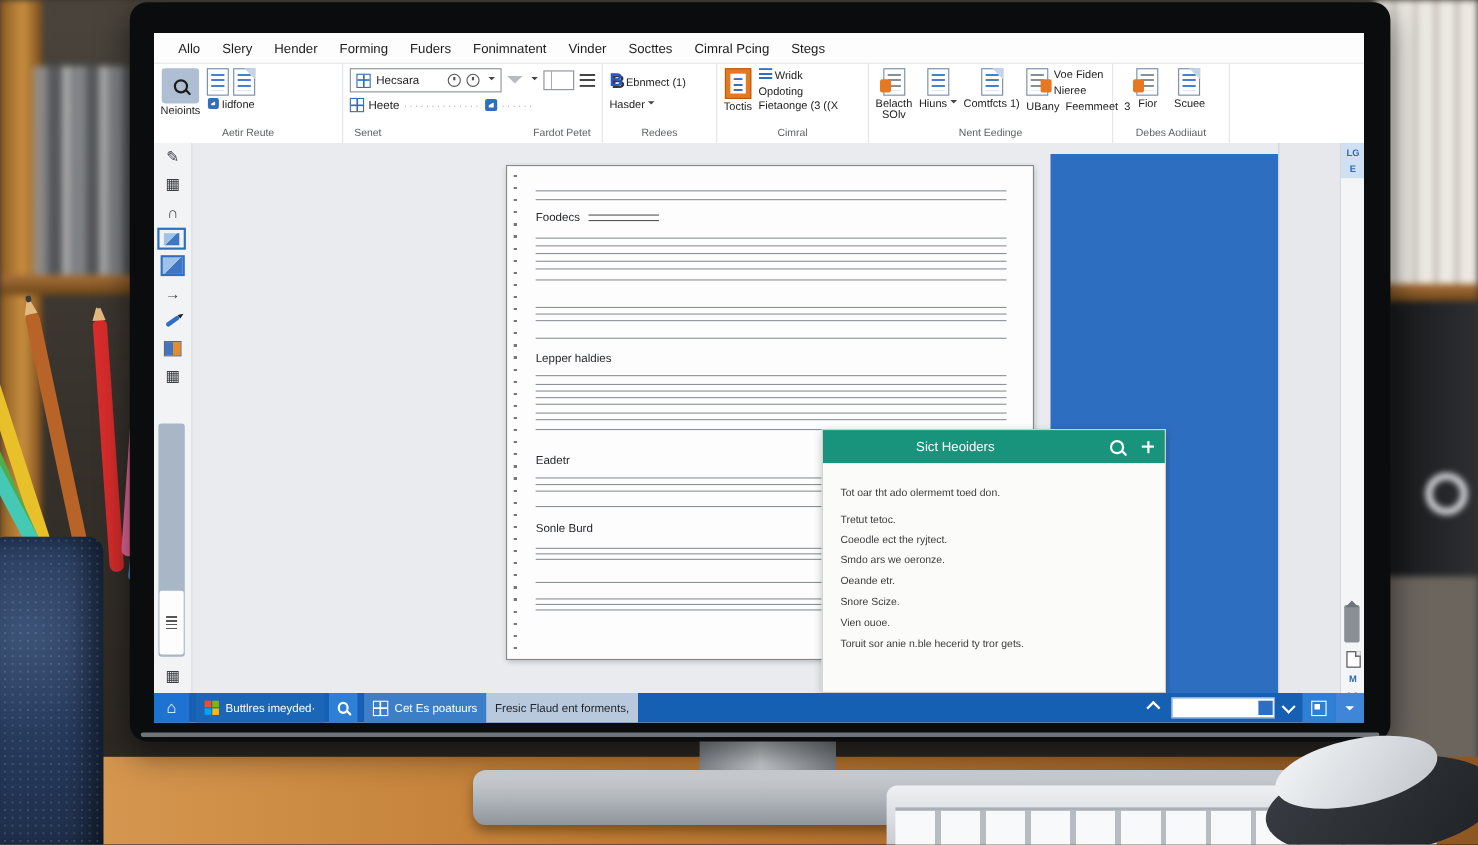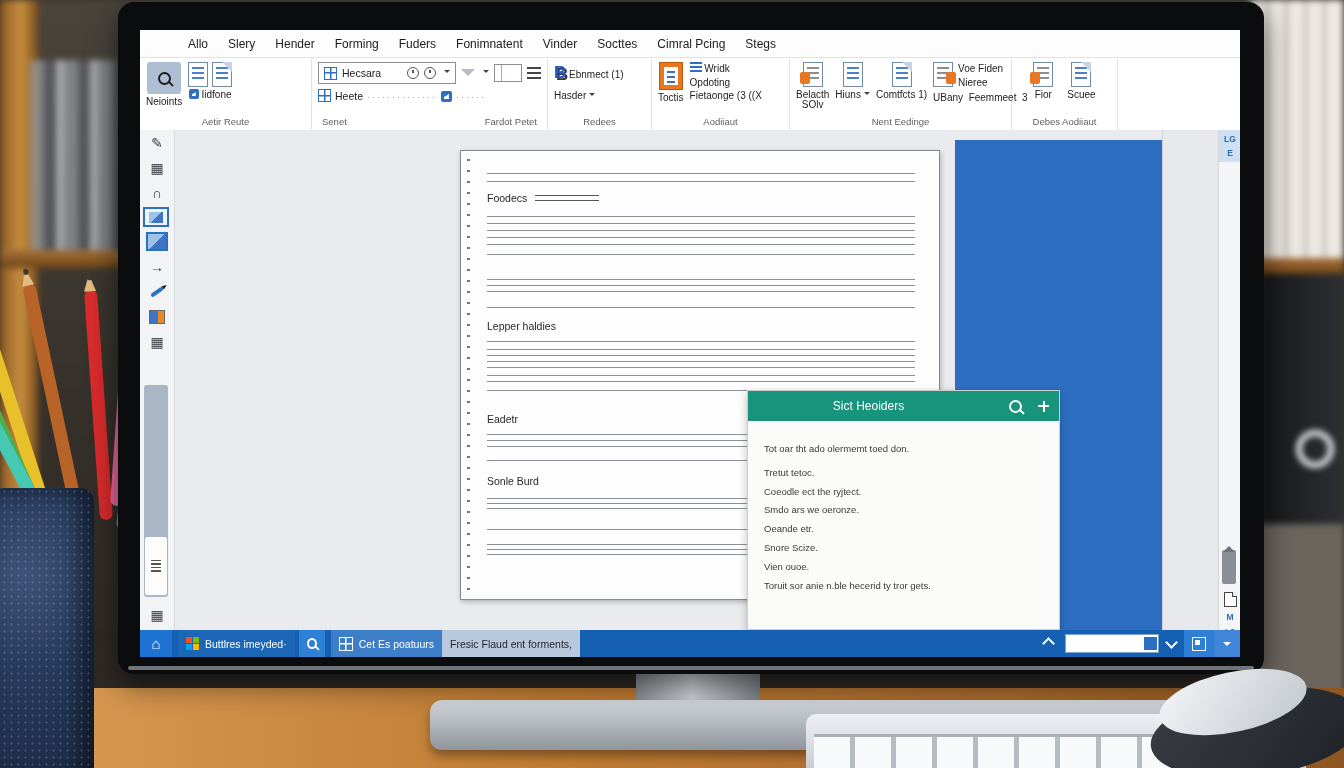--- a/index.html
+++ b/index.html
@@ -26,21 +26,21 @@
   #bezel::after{content:"";position:absolute;left:10px;right:10px;bottom:4px;height:4px;background:#6e7479;border-radius:2px;}
   #stand-neck{position:absolute;left:636px;top:672px;width:124px;height:66px;background:linear-gradient(90deg,#888d92,#cfd3d7 45%,#7d8287);}
   #stand-base{position:absolute;left:430px;top:700px;width:760px;height:50px;border-radius:12px;background:linear-gradient(180deg,#d4d8dc,#8f959b);box-shadow:0 6px 10px rgba(0,0,0,.35);}
   #keyboard{position:absolute;left:806px;top:714px;width:500px;height:54px;background:linear-gradient(180deg,#eef0f3,#c9cdd2);border-radius:10px 10px 0 0;}
   #keyboard .keys{position:absolute;left:8px;right:8px;top:20px;bottom:0;background:repeating-linear-gradient(90deg,#f7f9fb 0 36px,#b7bcc2 36px 41px);border-top:3px solid #aab0b6;}
   #mouse-body{position:absolute;left:1150px;top:690px;width:210px;height:86px;background:linear-gradient(135deg,#3a3e44,#1e2125);border-radius:50% 46% 48% 52%;transform:rotate(-8deg);}
   #mouse-top{position:absolute;left:1158px;top:672px;width:150px;height:60px;background:linear-gradient(135deg,#f4f6f8,#c2c7cc);border-radius:50%;transform:rotate(-12deg);}
   
   #screen{position:absolute;left:140px;top:30px;width:1100px;height:627px;background:#fff;overflow:hidden;box-shadow:inset 0 0 18px rgba(0,0,0,.18);}
   
-  #menubar{position:absolute;left:0;top:0;width:100%;height:28px;background:#fdfdfd;border-bottom:1px solid #e3e3e3;display:flex;align-items:center;gap:4px;padding-left:38px;box-sizing:border-box;}
+  #menubar{position:absolute;left:0;top:0;width:100%;height:28px;background:#fdfdfd;border-bottom:1px solid #e3e3e3;display:flex;align-items:center;gap:4px;padding-left:12px;box-sizing:border-box;}
   .mtab{font-size:12px;color:#1c1c1c;padding:0 10px;white-space:nowrap;cursor:default;}
   
   #ribbon{position:absolute;left:0;top:28px;width:100%;height:72px;background:#fff;border-bottom:1px solid #d9dce0;display:flex;}
   .rgroup{display:flex;flex-direction:column;justify-content:space-between;border-right:1px solid #e2e4e8;padding:4px 6px 1px;box-sizing:border-box;flex:0 0 auto;}
   .rgroup .gbody{display:flex;gap:6px;align-items:flex-start;}
   .glabel{font-size:9.5px;color:#5c5f63;text-align:center;padding:1px 0 2px;white-space:nowrap;}
   .glabel2{display:flex;justify-content:space-between;font-size:9.5px;color:#5c5f63;padding:1px 4px 2px;}
   .bigbtn{display:flex;flex-direction:column;align-items:center;gap:2px;font-size:10px;color:#222;white-space:nowrap;}
   .rtext{font-size:10px;color:#222;white-space:nowrap;line-height:1.35;}
   .caret-d{display:inline-block;width:0;height:0;border:3.5px solid transparent;border-top-color:#444;margin-left:3px;vertical-align:middle;}
@@ -211,21 +211,21 @@
               <span style="flex:1;">Hecsara</span>
               <span class="clockdot"></span>
               <span class="clockdot"></span>
               <span class="caret-d"></span>
             </div>
             <span style="width:0;height:0;border:7px solid transparent;border-top-color:#b7bcc2;margin-top:6px;"></span>
             <span class="caret-d"></span>
             <span style="width:26px;height:16px;border:1px solid #8a8f96;display:inline-block;background:linear-gradient(90deg,transparent 6px,#aaa 6px 7px,transparent 7px);"></span>
             <span style="display:inline-block;width:14px;height:12px;background:repeating-linear-gradient(180deg,#444 0 2px,transparent 2px 5px);"></span>
           </div>
-          <div style="display:flex;align-items:flex-end;gap:4px;font-size:10.5px;color:#222;">
+          <div style="display:flex;align-items:center;gap:4px;font-size:10.5px;color:#222;">
             <span class="ic-grid" style="width:11px;height:11px;"></span>
             <span>Heete</span>
             <span class="dots">··············</span>
             <span class="ic-sq" style="width:11px;height:11px;"></span>
             <span class="dots">······</span>
           </div>
         </div>
         <div class="glabel2">
             <span>Senet</span>
             <span>Fardot Petet</span>
@@ -245,21 +245,21 @@
           <div class="bigbtn">
             <span class="ic-bigdoc"></span>
             <span>Toctis</span>
           </div>
           <div class="rtext">
             <span class="ic-lines"></span> <span>Wridk</span><br>
             <span>Opdoting</span><br>
             <span>Fietaonge (3 ((X</span>
           </div>
         </div>
-        <div class="glabel">Aodiiaut</div>
+        <div class="glabel">Cimral</div>
       </div>
 
       <div class="rgroup" style="width:222px;">
         <div class="gbody">
           <div class="bigbtn">
             <span class="ic-doc orange"></span>
             <span>Belacth</span>
             <span style="margin-top:-3px;">SOlv</span>
           </div>
           <div class="bigbtn">

